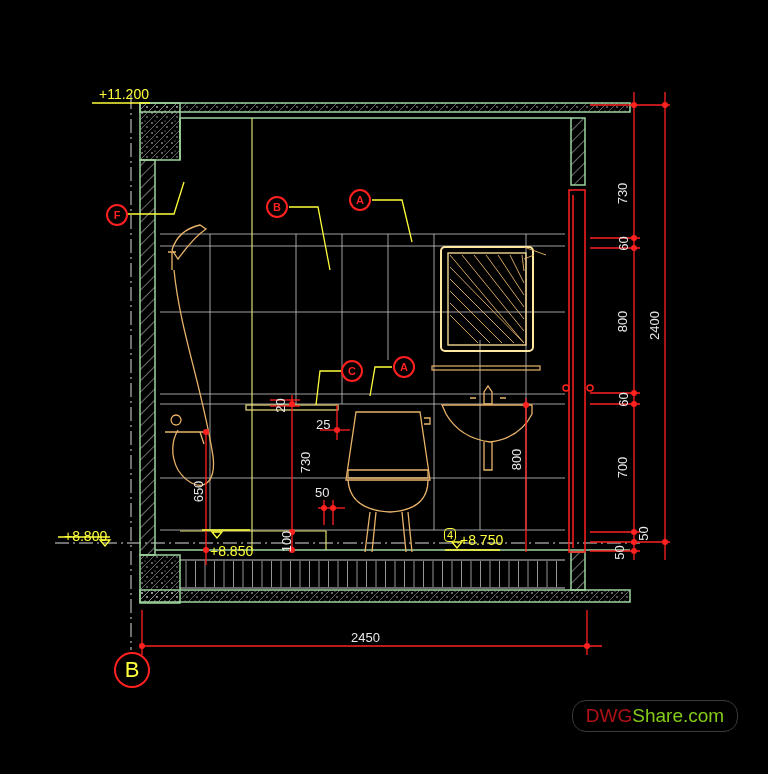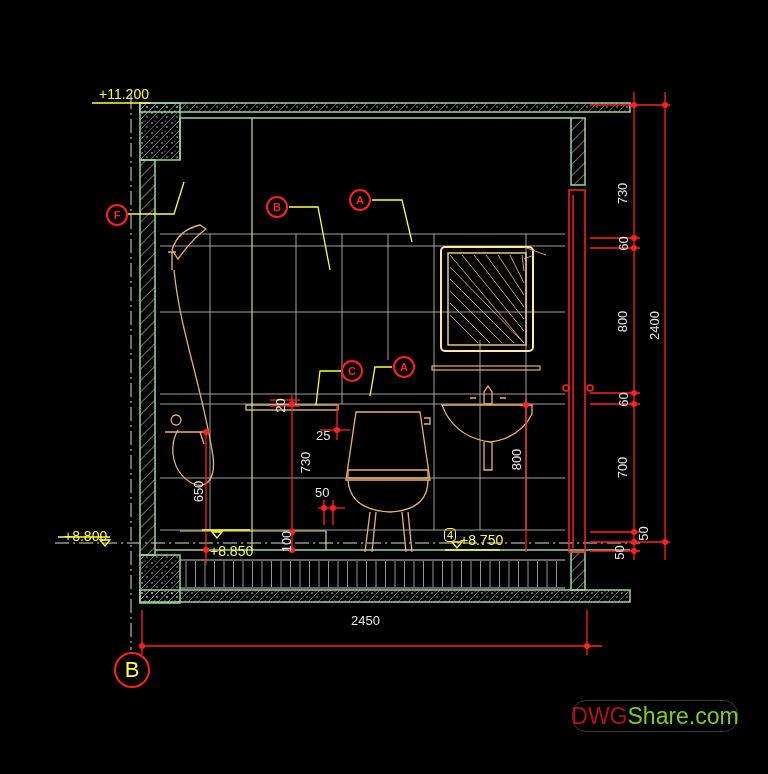--- a/index.html
+++ b/index.html
@@ -4,21 +4,21 @@
 <style>
   html,body{margin:0;padding:0;background:#000;}
   #canvas{position:relative;width:768px;height:774px;background:#000;overflow:hidden;font-family:"Liberation Sans",sans-serif;}
   svg{position:absolute;left:0;top:0;}
   .lbl{position:absolute;white-space:nowrap;font-family:"Liberation Sans",sans-serif;}
   .dim{color:#e8e8e8;font-size:13px;}
   .vert{transform:rotate(-90deg);transform-origin:center center;}
   .elev{color:#ffff3a;font-size:14px;}
   .tag{position:absolute;width:22px;height:22px;border:2px solid #ff2020;border-radius:50%;color:#ff2020;font-size:11px;font-weight:bold;display:flex;align-items:center;justify-content:center;box-sizing:border-box;}
   .grid-bubble{position:absolute;width:36px;height:36px;border:2px solid #ff2020;border-radius:50%;color:#ffff3a;font-size:22px;display:flex;align-items:center;justify-content:center;box-sizing:border-box;}
-  .wm{position:absolute;left:572px;top:700px;width:164px;height:30px;border:1px solid #3a3a3a;border-radius:14px;display:flex;align-items:center;justify-content:center;font-size:23px;}
+  .wm{position:absolute;left:572px;top:700px;width:164px;height:30px;border:1px solid #3a3a3a;border-radius:14px;display:flex;align-items:center;justify-content:center;font-size:19px;}
   .wm .a{color:#b01218;} .wm .b{color:#84cc16;}
 </style>
 </head>
 <body>
 
 <div id="canvas">
 <svg width="768" height="774" viewBox="0 0 768 774">
   <defs>
     <pattern id="hatch" width="8" height="8" patternUnits="userSpaceOnUse" patternTransform="rotate(45)">
       <line x1="0" y1="0" x2="0" y2="8" stroke="#ddd" stroke-width="1"></line>
@@ -245,23 +245,23 @@
 
 <div class="lbl dim vert" style="left:612px;top:186px;">730</div>
 <div class="lbl dim vert" style="left:616px;top:236px;">60</div>
 <div class="lbl dim vert" style="left:612px;top:314px;">800</div>
 <div class="lbl dim vert" style="left:616px;top:392px;">60</div>
 <div class="lbl dim vert" style="left:612px;top:460px;">700</div>
 <div class="lbl dim vert" style="left:636px;top:526px;">50</div>
 <div class="lbl dim vert" style="left:612px;top:545px;">50</div>
 <div class="lbl dim vert" style="left:640px;top:318px;">2400</div>
 
-<div class="lbl dim" style="left:351px;top:613px;">2450</div>
+<div class="lbl dim" style="left:351px;top:630px;">2450</div>
 <div class="lbl dim vert" style="left:273px;top:398px;">20</div>
-<div class="lbl dim" style="left:316px;top:428px;">25</div>
+<div class="lbl dim" style="left:316px;top:417px;">25</div>
 <div class="lbl dim vert" style="left:295px;top:455px;">730</div>
 <div class="lbl dim" style="left:315px;top:485px;">50</div>
 <div class="lbl dim vert" style="left:276px;top:534px;">100</div>
 <div class="lbl dim vert" style="left:188px;top:484px;">650</div>
 <div class="lbl dim vert" style="left:506px;top:452px;">800</div>
 
 <div class="grid-bubble" style="left:114px;top:652px;">B</div>
 
 <div class="wm">
   <span class="a">DWG</span>

